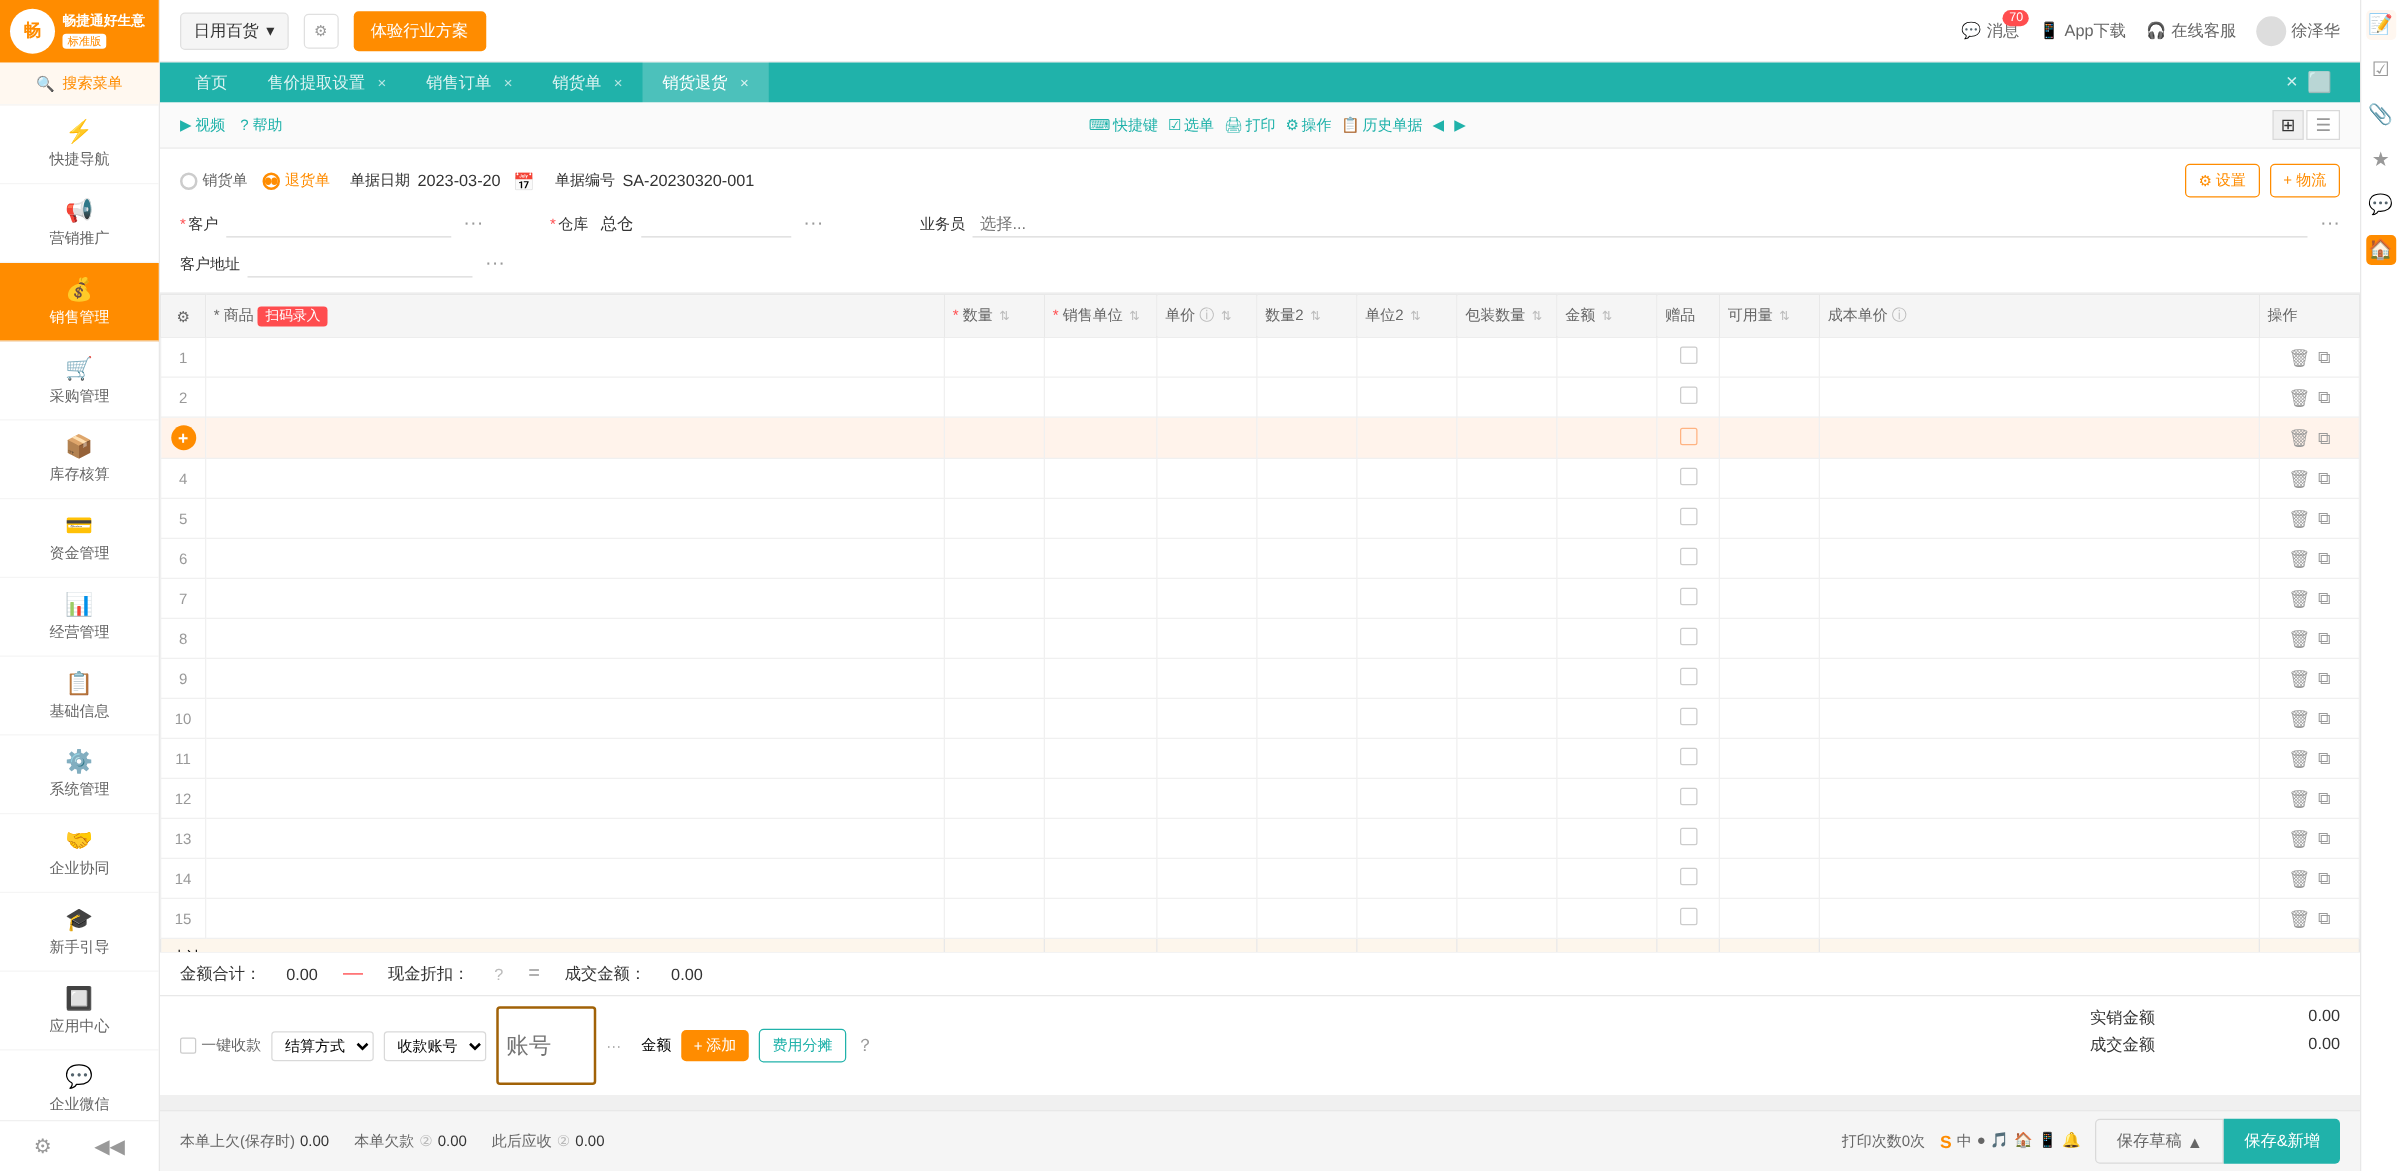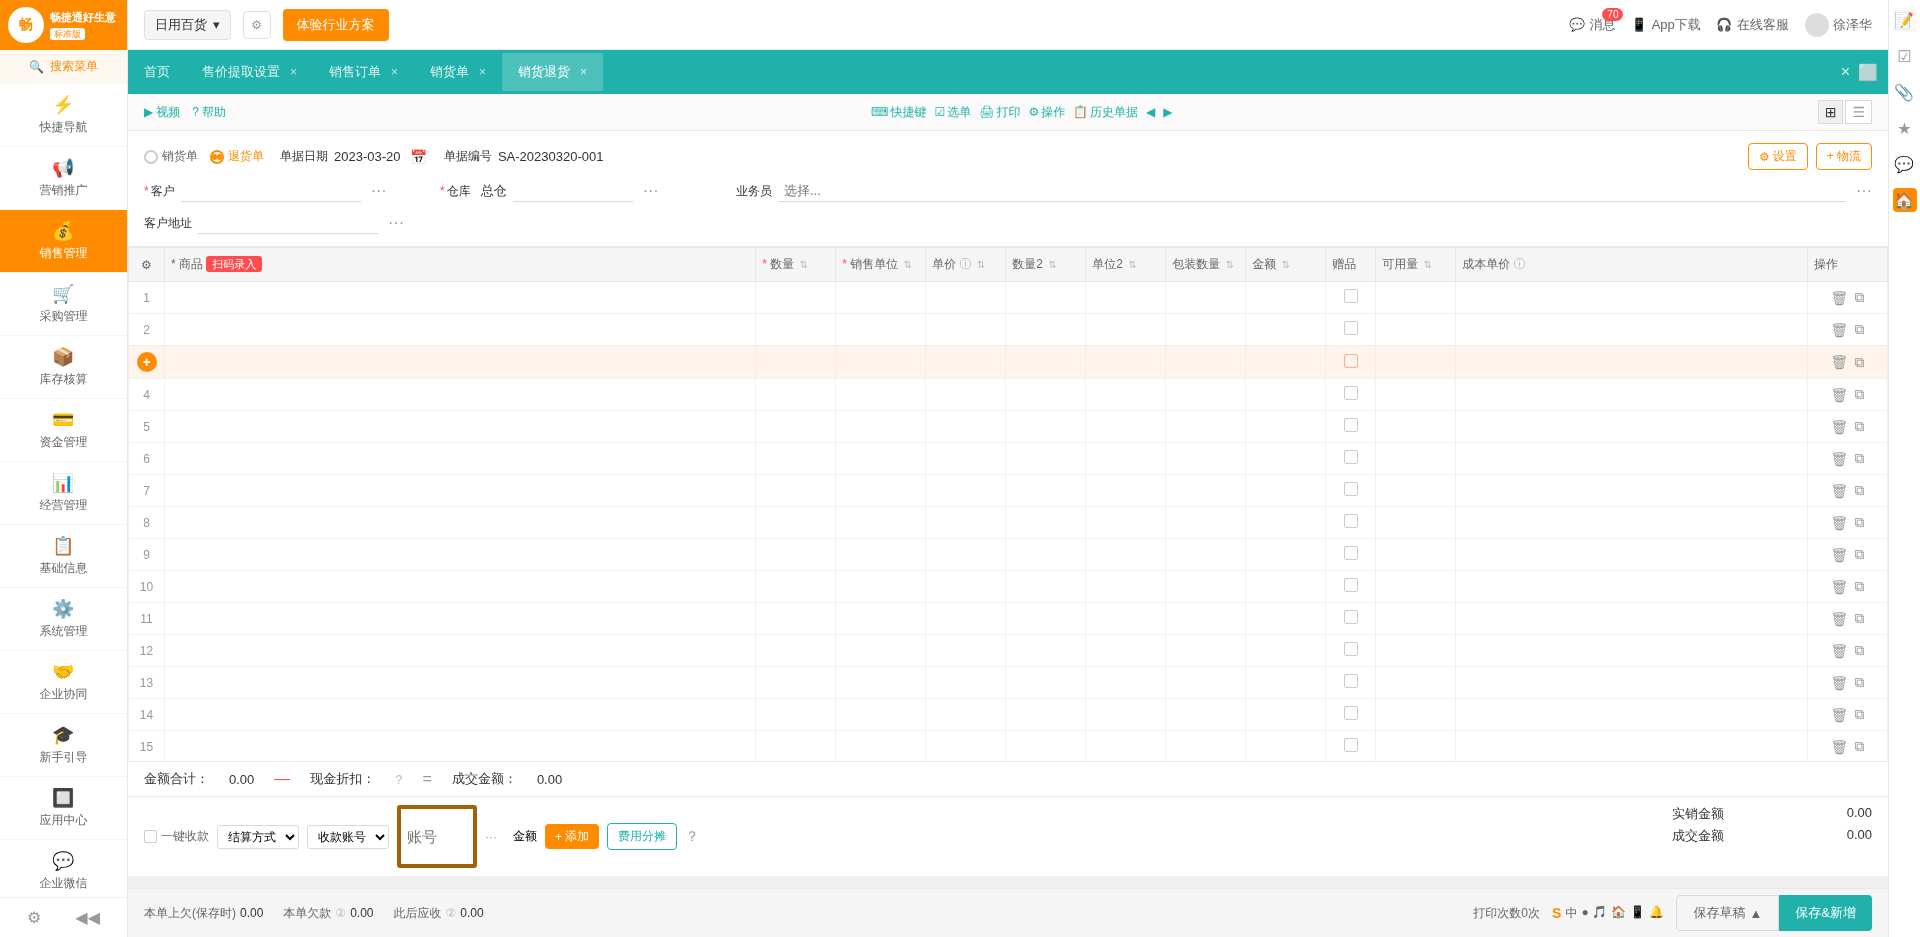--- a/index.html
+++ b/index.html
@@ -26,21 +26,21 @@
     .nav-select { display: flex; align-items: center; gap: 6px; background: #f5f5f5; border: 1px solid #e0e0e0; border-radius: 4px; padding: 5px 10px; cursor: pointer; color: #333; font-size: 13px; }
     .settings-btn { width: 28px; height: 28px; display: flex; align-items: center; justify-content: center; color: #999; cursor: pointer; border: 1px solid #e0e0e0; border-radius: 4px; }
     .experience-btn { background: #ff8c00; color: #fff; border: none; border-radius: 4px; padding: 7px 14px; cursor: pointer; font-size: 13px; }
     .top-header-right { display: flex; align-items: center; gap: 16px; color: #666; font-size: 13px; }
     .top-header-right .badge-item { display: flex; align-items: center; gap: 4px; cursor: pointer; position: relative; }
     .badge { background: #ff4d4f; color: #fff; border-radius: 10px; padding: 1px 5px; font-size: 10px; position: absolute; top: -8px; right: -8px; }
     .user-info { display: flex; align-items: center; gap: 4px; cursor: pointer; }
     .user-avatar { width: 24px; height: 24px; background: #ddd; border-radius: 50%; }
 
     
-    .tab-bar { background: #20b2aa; display: flex; align-items: center; padding: 0; flex-shrink: 0; height: 44px; }
+    .tab-bar { background: #20b2aa; display: flex; align-items: center; padding: 12px; flex-shrink: 0; height: 32px; }
     .tab-item { padding: 10px 16px; color: #fff; cursor: pointer; font-size: 13px; display: flex; align-items: center; gap: 6px; opacity: 0.85; white-space: nowrap; }
     .tab-item.active { background: rgba(255,255,255,0.2); opacity: 1; font-weight: 500; }
     .tab-close { color: rgba(255,255,255,0.8); font-size: 12px; margin-left: 4px; }
     .tab-bar-actions { margin-left: auto; display: flex; align-items: center; padding-right: 10px; gap: 8px; }
     .tab-action-btn { color: #fff; cursor: pointer; font-size: 16px; opacity: 0.8; }
 
     
     .form-area { background: #fff; padding: 12px 16px; border-bottom: 1px solid #e8e8e8; flex-shrink: 0; }
     .form-row { display: flex; align-items: center; gap: 16px; margin-bottom: 10px; }
     .form-row:last-child { margin-bottom: 0; }
@@ -91,21 +91,21 @@
     .summary-val { color: #333; font-weight: 500; }
 
     
     .bottom-controls { background: #fff; border-top: 1px solid #e8e8e8; padding: 8px 16px; display: flex; gap: 12px; flex-shrink: 0; }
     .bottom-controls-left { display: flex; align-items: center; gap: 8px; flex: 1; }
     .bottom-controls-right { display: flex; flex-direction: column; align-items: flex-end; gap: 4px; min-width: 200px; }
     .amount-row { display: flex; justify-content: space-between; width: 200px; font-size: 13px; color: #333; }
     .amount-val { font-weight: 500; }
     .checkbox-label { display: flex; align-items: center; gap: 4px; color: #666; font-size: 12px; cursor: pointer; }
     .small-checkbox { width: 13px; height: 13px; border: 1px solid #ccc; border-radius: 2px; display: inline-block; }
-    .bottom-input { border: 4px solid #a16207; border-radius: 3px; padding: 19px 6px; width: 80px; font-size: 15px; }
+    .bottom-input { border: 2px solid #a16207; border-radius: 3px; padding: 19px 6px; width: 80px; font-size: 18px; }
     .bottom-select { border: 1px solid #d9d9d9; border-radius: 3px; padding: 3px 6px; font-size: 12px; background: #fff; }
     .add-btn { background: #ff8c00; color: #fff; border: none; border-radius: 4px; padding: 4px 10px; cursor: pointer; font-size: 12px; display: flex; align-items: center; gap: 3px; }
     .split-btn { border: 1px solid #20b2aa; color: #20b2aa; background: #fff; border-radius: 4px; padding: 4px 10px; cursor: pointer; font-size: 12px; }
     .help-icon { color: #999; cursor: pointer; font-size: 14px; }
 
     
     .stats-bar { background: #f5f5f5; border-top: 1px solid #e8e8e8; padding: 6px 16px; display: flex; align-items: center; gap: 20px; flex-shrink: 0; font-size: 12px; color: #666; margin-top: 12px; }
     .stats-bar .stat-item { display: flex; align-items: center; gap: 4px; }
     .stat-val { color: #333; font-weight: 500; }
 

